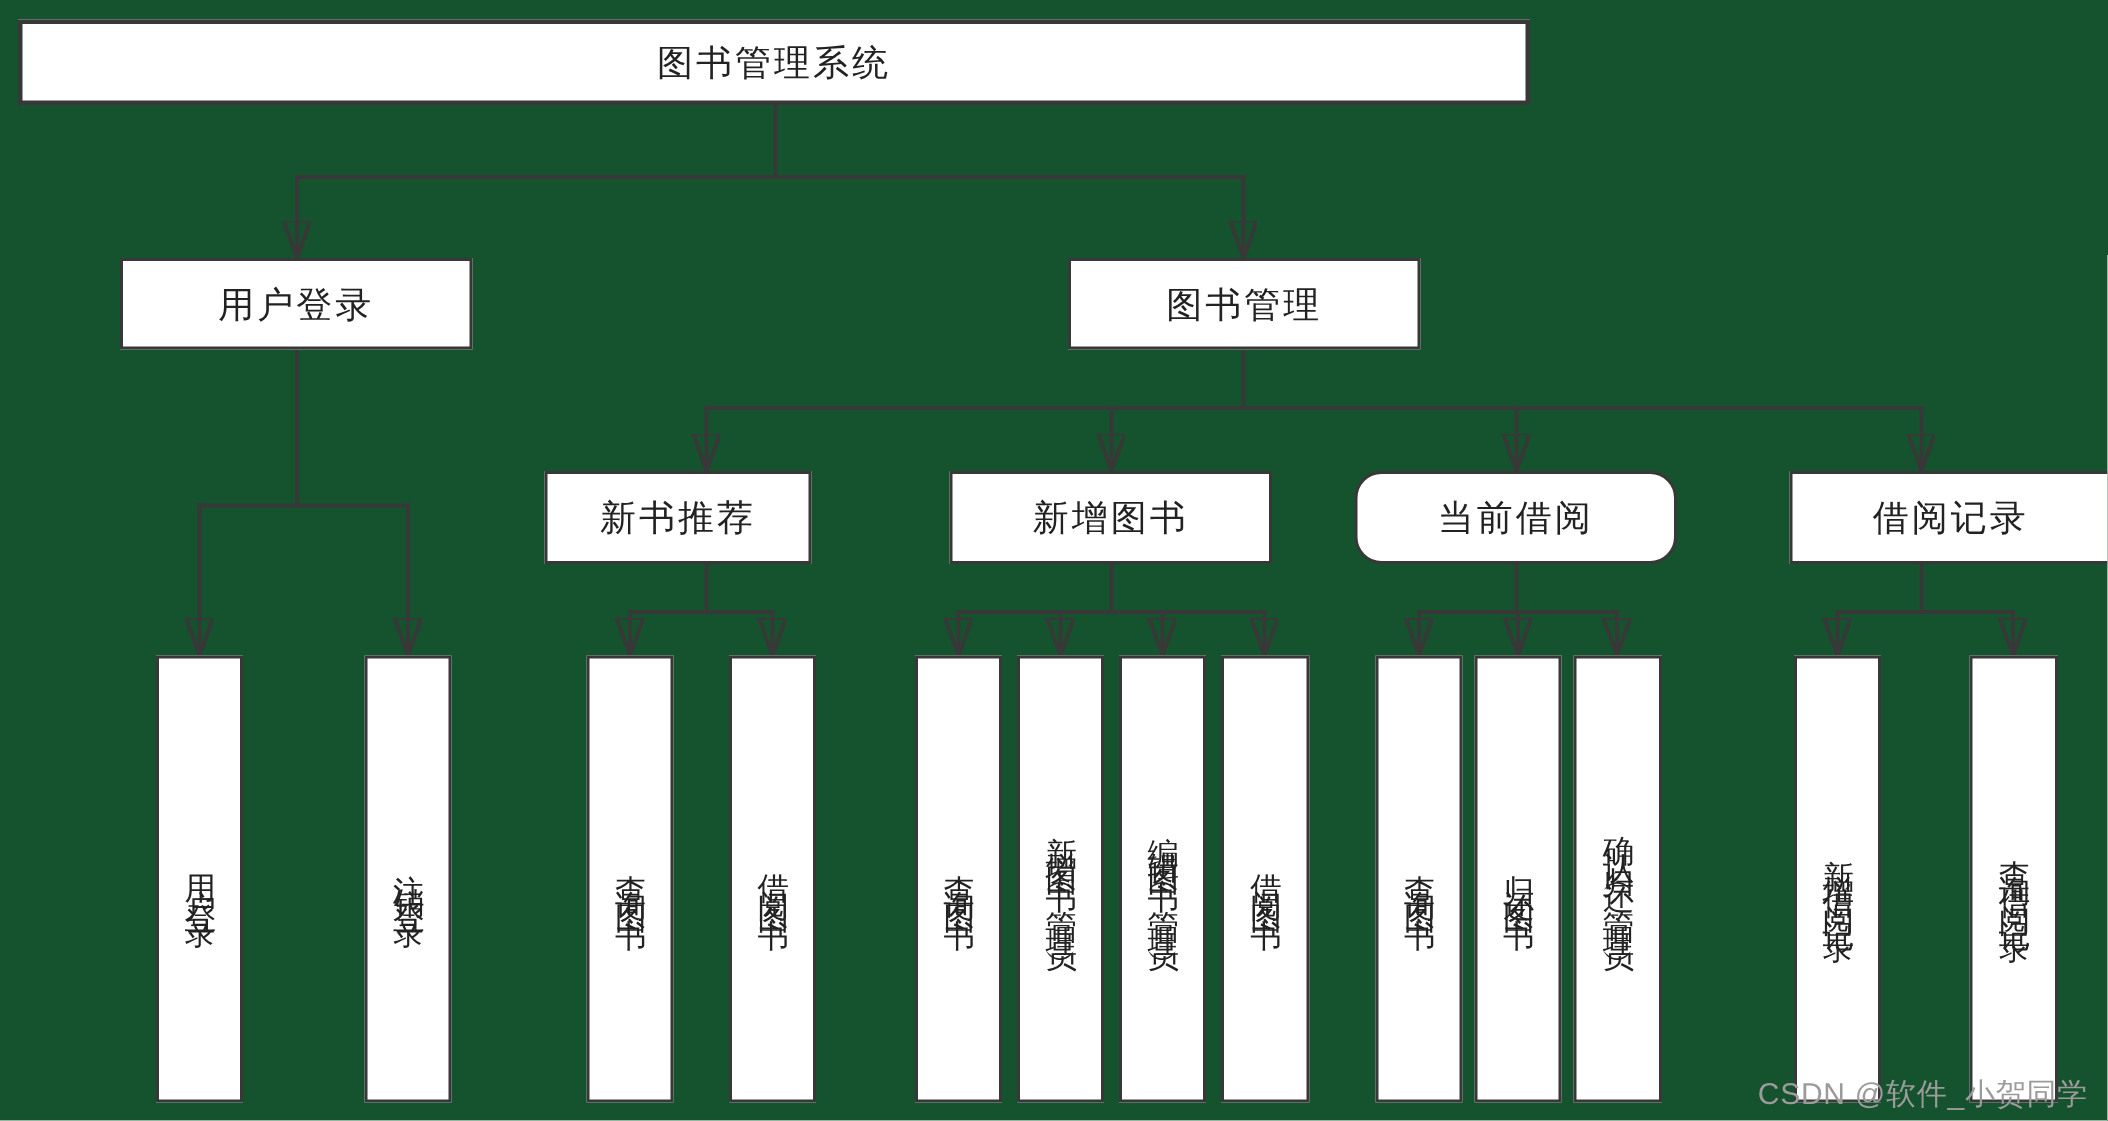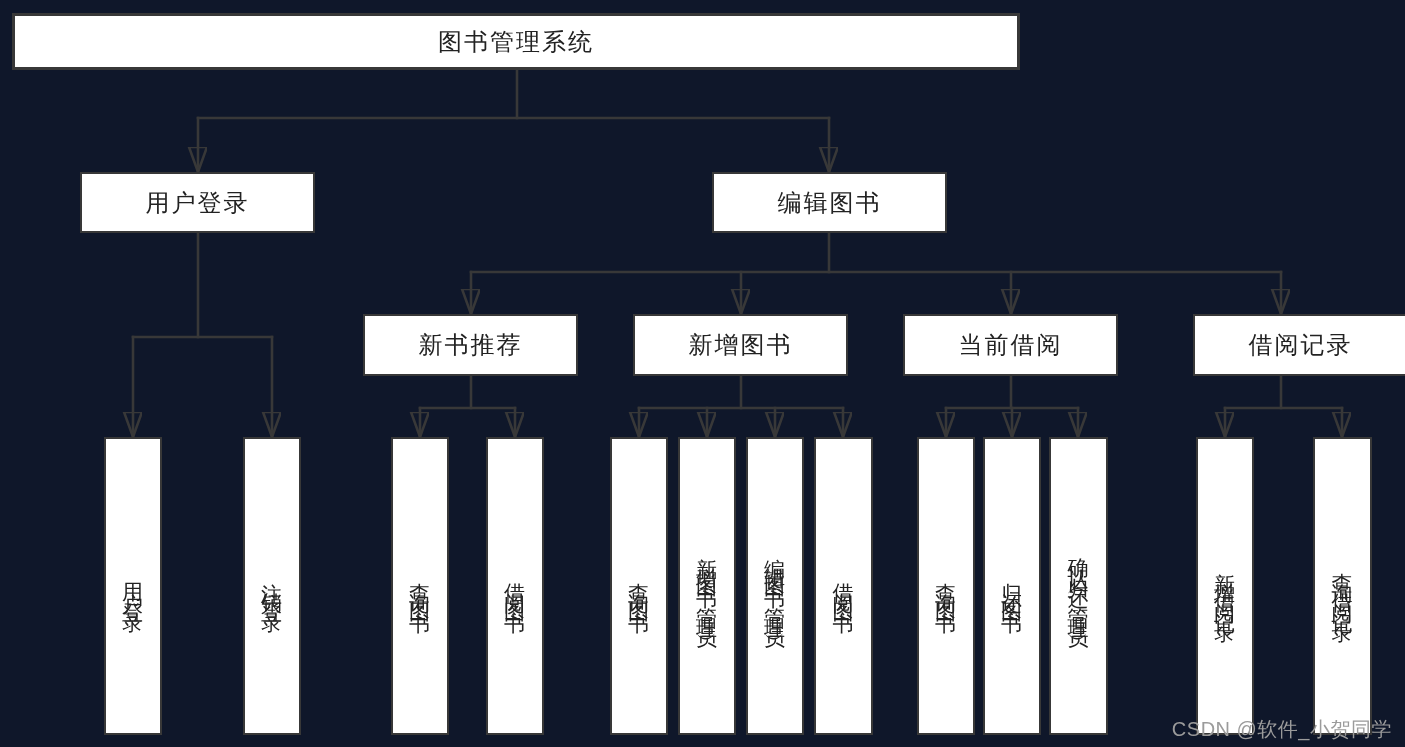--- a/index.html
+++ b/index.html
@@ -1,20 +1,20 @@
 <!DOCTYPE html>
 <html><head>
 <meta charset="utf-8">
 <style>
   html, body { margin: 0; padding: 0; background: #ffffff; }
   .canvas {
     position: relative;
     width: 1405px;
     height: 747px;
-    background: #0f172a;
+    background: #14532d;
     font-family: "Liberation Sans", "DejaVu Sans", sans-serif;
     overflow: hidden;
   }
   .wires { position: absolute; left: 0; top: 0; }
   .wires path { stroke: #383838; stroke-width: 2.6; fill: none; stroke-linecap: square; }
   .box {
     position: absolute;
     box-sizing: border-box;
     background: #ffffff;
     border: 2.5px solid #383838;
@@ -117,30 +117,30 @@
   </svg>
 
   <div class="box root" style="left:12px; top:13px; width:1008px; height:57px;">
     <span class="hlabel">图书管理系统</span>
   </div>
 
   <div class="box" style="left:80px; top:172px; width:235px; height:61px;">
     <span class="hlabel">用户登录</span>
   </div>
   <div class="box" style="left:712px; top:172px; width:235px; height:61px;">
-    <span class="hlabel">编辑图书</span>
+    <span class="hlabel">图书管理</span>
   </div>
 
-  <div class="box" style="left:363px; top:314px; width:215px; height:62px;">
+  <div class="box" style="left:363px; top:314px; width:178px; height:62px;">
     <span class="hlabel">新书推荐</span>
   </div>
   <div class="box" style="left:633px; top:314px; width:215px; height:62px;">
     <span class="hlabel">新增图书</span>
   </div>
-  <div class="box" style="left:903px; top:314px; width:215px; height:62px;">
+  <div class="box" style="left:903px; top:314px; width:215px; height:62px;border-radius:18px;">
     <span class="hlabel">当前借阅</span>
   </div>
   <div class="box" style="left:1173px; top:314px; width:215px; height:62px;margin-left:20px;">
     <span class="hlabel">借阅记录</span>
   </div>
 
   <div class="box" style="left:104px; top:437px; width:58px; height:298px;">
     <span class="vlabel">用户登录</span>
   </div>
   <div class="box" style="left:243px; top:437px; width:58px; height:298px;">

